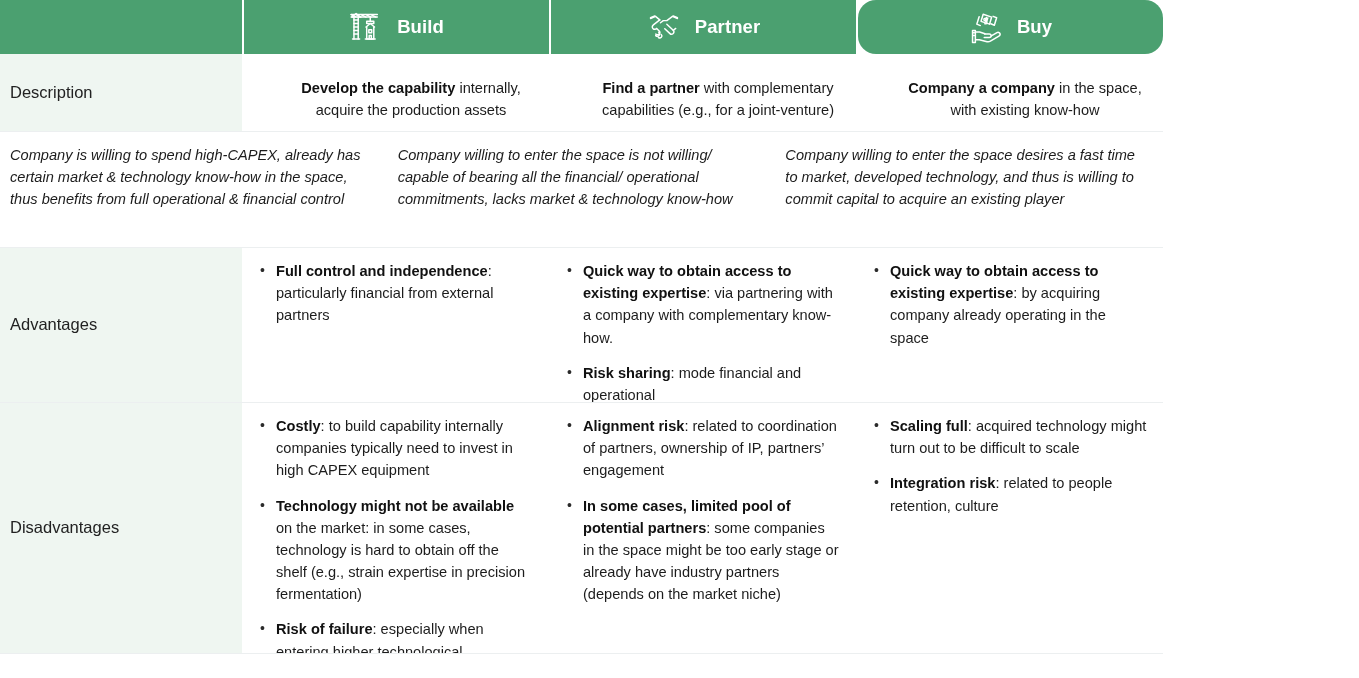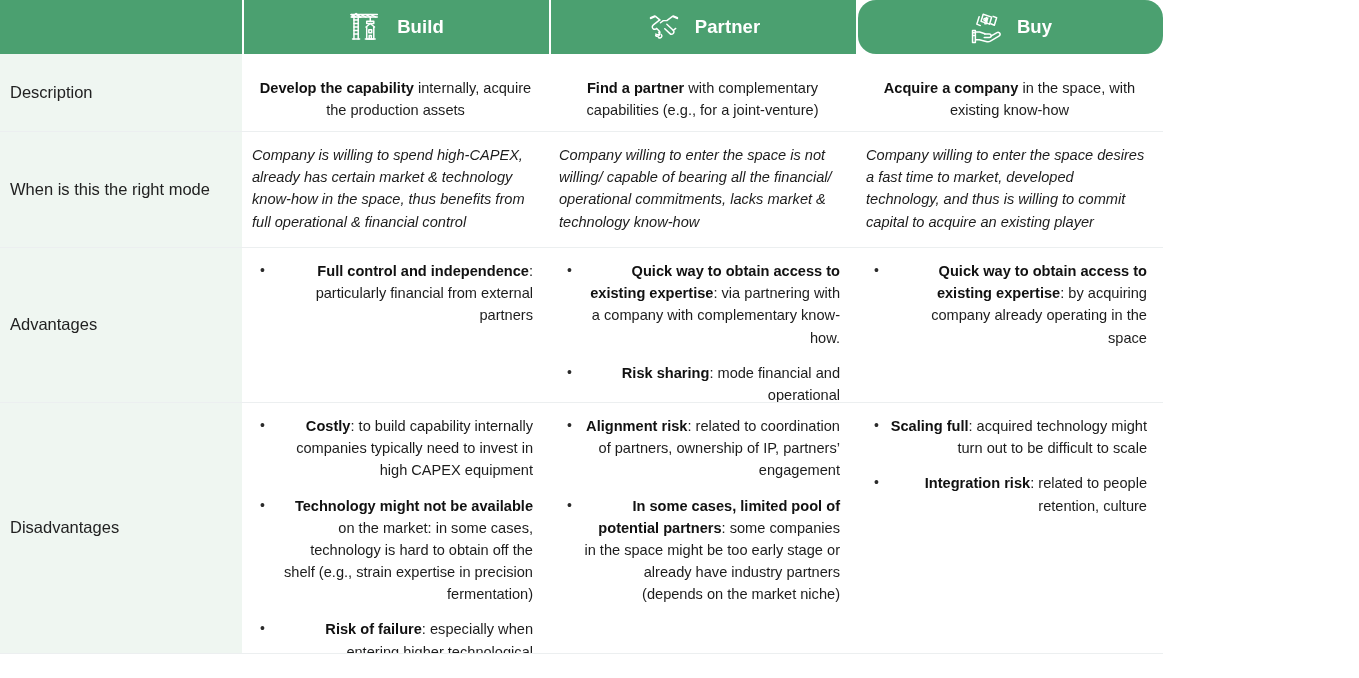--- a/index.html
+++ b/index.html
@@ -66,21 +66,21 @@
   .head-icon svg { display: block; width: 34px; height: 34px; }
 
   
   .body-rows { flex: 1 1 auto; display: flex; flex-direction: column; }
 
   .row {
     display: flex;
     border-bottom: 1px solid #eceff0;
     box-sizing: border-box;
   }
-  .row.r-desc   { height: 78px; }
+  .row.r-desc   { height: 78px; gap: 31px; }
   .row.r-when   { height: 116px; }
   .row.r-adv    { height: 155px; }
   .row.r-disadv { height: 251px; border-bottom: 1px solid #eceff0; }
 
   .cell-label {
     width: 242px;
     flex: 0 0 242px;
     background: #eff6f1;
     box-sizing: border-box;
     display: flex;
@@ -110,21 +110,20 @@
   }
   .cell.centered .ctext { width: 100%; }
   .cell.padleft { padding-left: 10px; font-style: italic; }
 
   .cell b, .cell strong { font-weight: bold; color: #111; }
 
   ul.bullets {
     margin: 0;
     padding: 0;
     list-style: none;
-    text-align: right;
   }
   ul.bullets li {
     position: relative;
     padding-left: 18px;
     margin-bottom: 13px;
   }
   ul.bullets li:last-child { margin-bottom: 0; }
   ul.bullets li:before {
     content: "•";
     position: absolute;
@@ -216,27 +215,26 @@
       </div>
 
       <div class="cell centered">
         <span class="ctext">
           <b>Find a partner</b><span> with complementary capabilities (e.g., for a joint-venture)</span>
         </span>
       </div>
 
       <div class="cell centered">
         <span class="ctext">
-          <b>Acquire a company</b><span> in the space, with existing know-how</span>
+          <b>Company a company</b><span> in the space, with existing know-how</span>
         </span>
       </div>
     </div>
 
     <div class="row r-when">
-      <div class="cell-label">When is this the right mode</div>
 
       <div class="cell padleft">
         <span>Company is willing to spend high-CAPEX, already has certain market &amp; technology know-how in the space, thus benefits from full operational &amp; financial control</span>
       </div>
       <div class="cell padleft">
         <span>Company willing to enter the space is not willing/ capable of bearing all the financial/ operational commitments, lacks market &amp; technology know-how</span>
       </div>
       <div class="cell padleft">
         <span>Company willing to enter the space desires a fast time to market, developed technology, and thus is willing to commit capital to acquire an existing player</span>
       </div>

